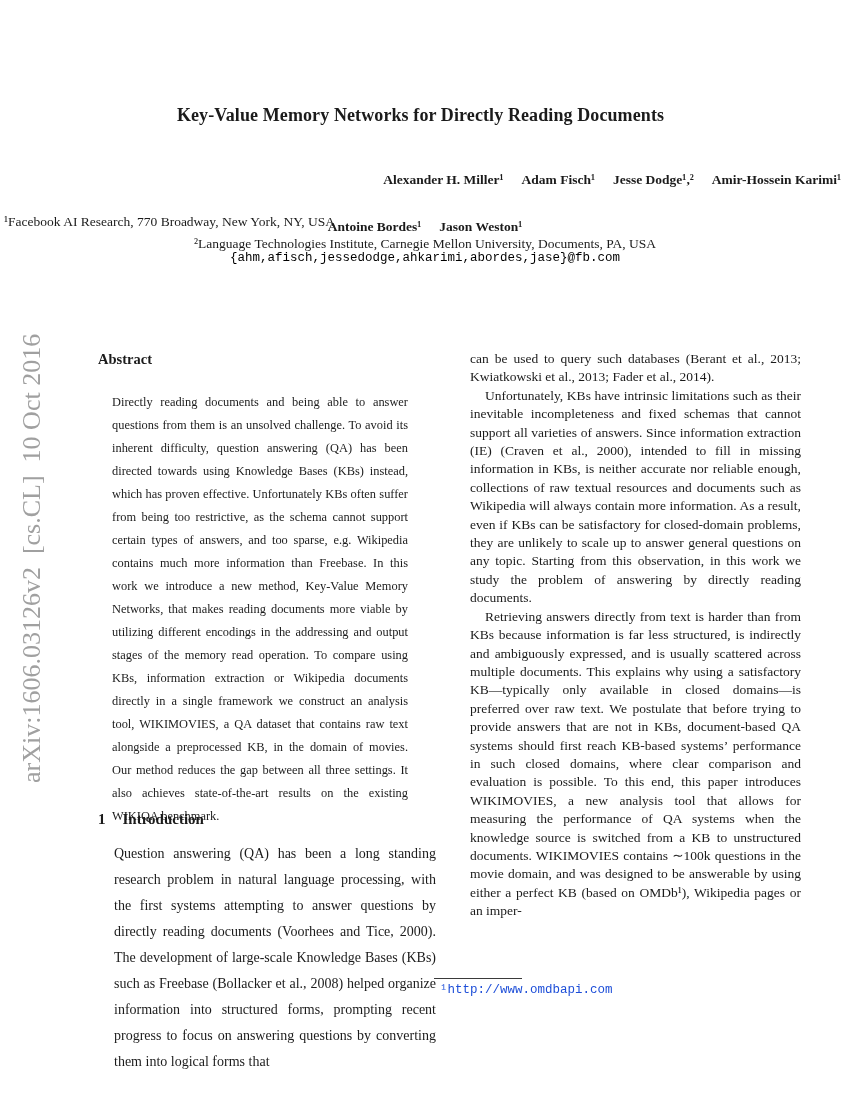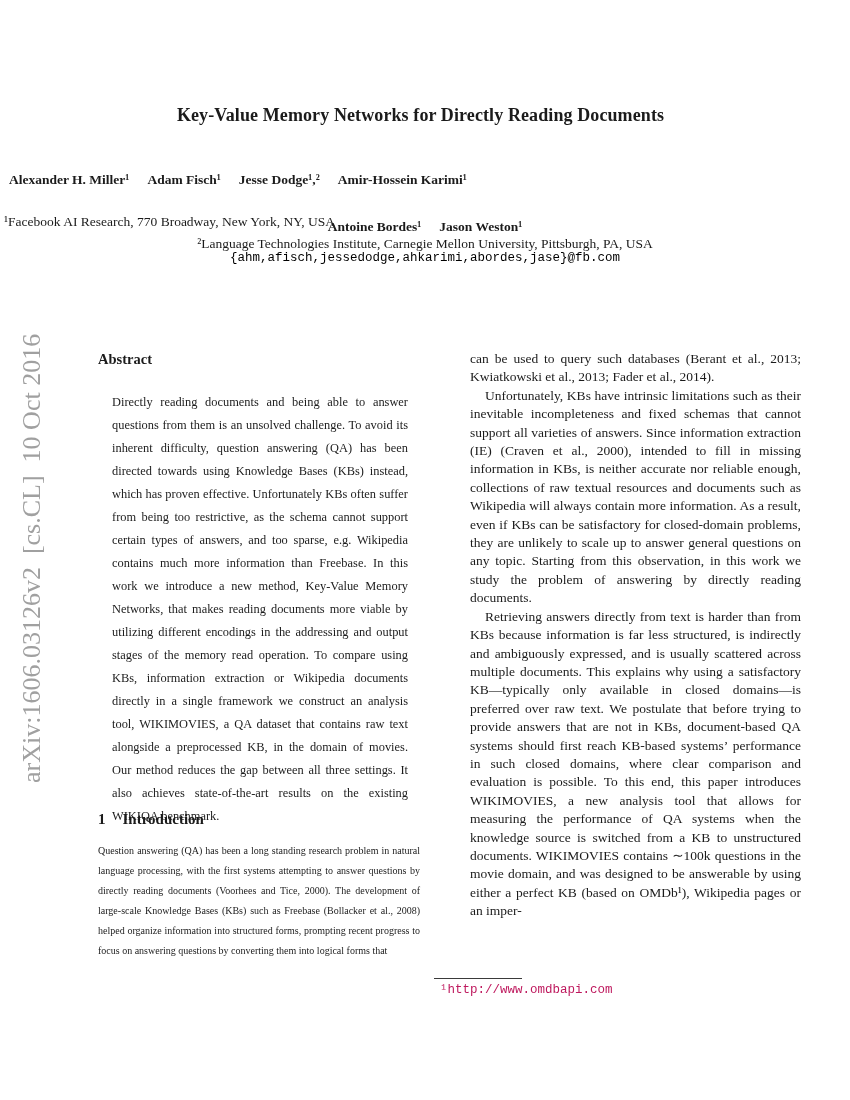--- a/index.html
+++ b/index.html
@@ -46,21 +46,21 @@
     top: 105px;
     text-align: center;
     font-size: 18px;
     font-weight: bold;
     letter-spacing: 0.1px;
   }
   .authors-line1 {
     position: absolute;
     left: 0; right: 0;
     top: 172px;
-    text-align: left;
+    text-align: right;
     font-size: 13.5px;
     font-weight: bold;
   }
   .authors-line2 {
     position: absolute;
     left: 0; right: 0;
     top: 194px;
     text-align: center;
     font-size: 13.5px;
     font-weight: bold;
@@ -113,25 +113,25 @@
     position: absolute;
     left: 98px;
     top: 811px;
     width: 322px;
     font-size: 15px;
     font-weight: bold;
   }
   .section-heading .section-label { margin-left: 17px; }
   .intro-paragraph {
     position: absolute;
-    left: 98px;
+    left: 114px;
     top: 841px;
     width: 322px;
-    font-size: 10px;
-    line-height: 20px;
+    font-size: 14px;
+    line-height: 26px;
     text-align: justify;
   }
 
   
   .right-column {
     position: absolute;
     left: 434px;
     top: 350px;
     width: 331px;
     font-size: 13.5px;
@@ -151,21 +151,21 @@
   }
   .footnote-rule {
     width: 88px;
     height: 0;
     border-top: 1.5px solid #3a3a3a;
     margin: 0 0 4px 0;
   }
   .footnote-text {
     font-family: "Liberation Mono", monospace;
     font-size: 12.5px;
-    color: #be185d;
+    color: #1d4ed8;
     padding-left: 6px;
   }
 </style>
 </head>
 <body>
 
 <div class="page">
 
   <div class="arxiv-stamp">arXiv:1606.03126v2  [cs.CL]  10 Oct 2016</div>
 
@@ -174,21 +174,21 @@
   <div class="authors-line1">
     <span class="author-name">Alexander H. Miller¹</span><span class="author-name">Adam Fisch¹</span><span class="author-name">Jesse Dodge¹,²</span><span class="author-name">Amir-Hossein Karimi¹</span>
   </div>
 
   <div class="authors-line2">
     <span class="author-name">Antoine Bordes¹</span><span class="author-name">Jason Weston¹</span>
   </div>
 
   <div class="affiliation1">¹Facebook AI Research, 770 Broadway, New York, NY, USA</div>
 
-  <div class="affiliation2">²Language Technologies Institute, Carnegie Mellon University, Pittsburgh, PA, USA</div>
+  <div class="affiliation2">²Language Technologies Institute, Carnegie Mellon University, Documents, PA, USA</div>
 
   <div class="email-line">{ahm,afisch,jessedodge,ahkarimi,abordes,jase}@fb.com</div>
 
   <div class="abstract-heading">Abstract</div>
 
   <div class="abstract-text">Directly reading documents and being able to answer questions from them is an unsolved challenge. To avoid its inherent difficulty, question answering (QA) has been directed towards using Knowledge Bases (KBs) instead, which has proven effective. Unfortunately KBs often suffer from being too restrictive, as the schema cannot support certain types of answers, and too sparse, e.g. Wikipedia contains much more information than Freebase. In this work we introduce a new method, Key-Value Memory Networks, that makes reading documents more viable by utilizing different encodings in the addressing and output stages of the memory read operation. To compare using KBs, information extraction or Wikipedia documents directly in a single framework we construct an analysis tool, WIKIMOVIES, a QA dataset that contains raw text alongside a preprocessed KB, in the domain of movies. Our method reduces the gap between all three settings. It also achieves state-of-the-art results on the existing WIKIQA benchmark.</div>
 
   <div class="section-heading">
     <span class="section-number">1</span><span class="section-label">Introduction</span>
   </div>

